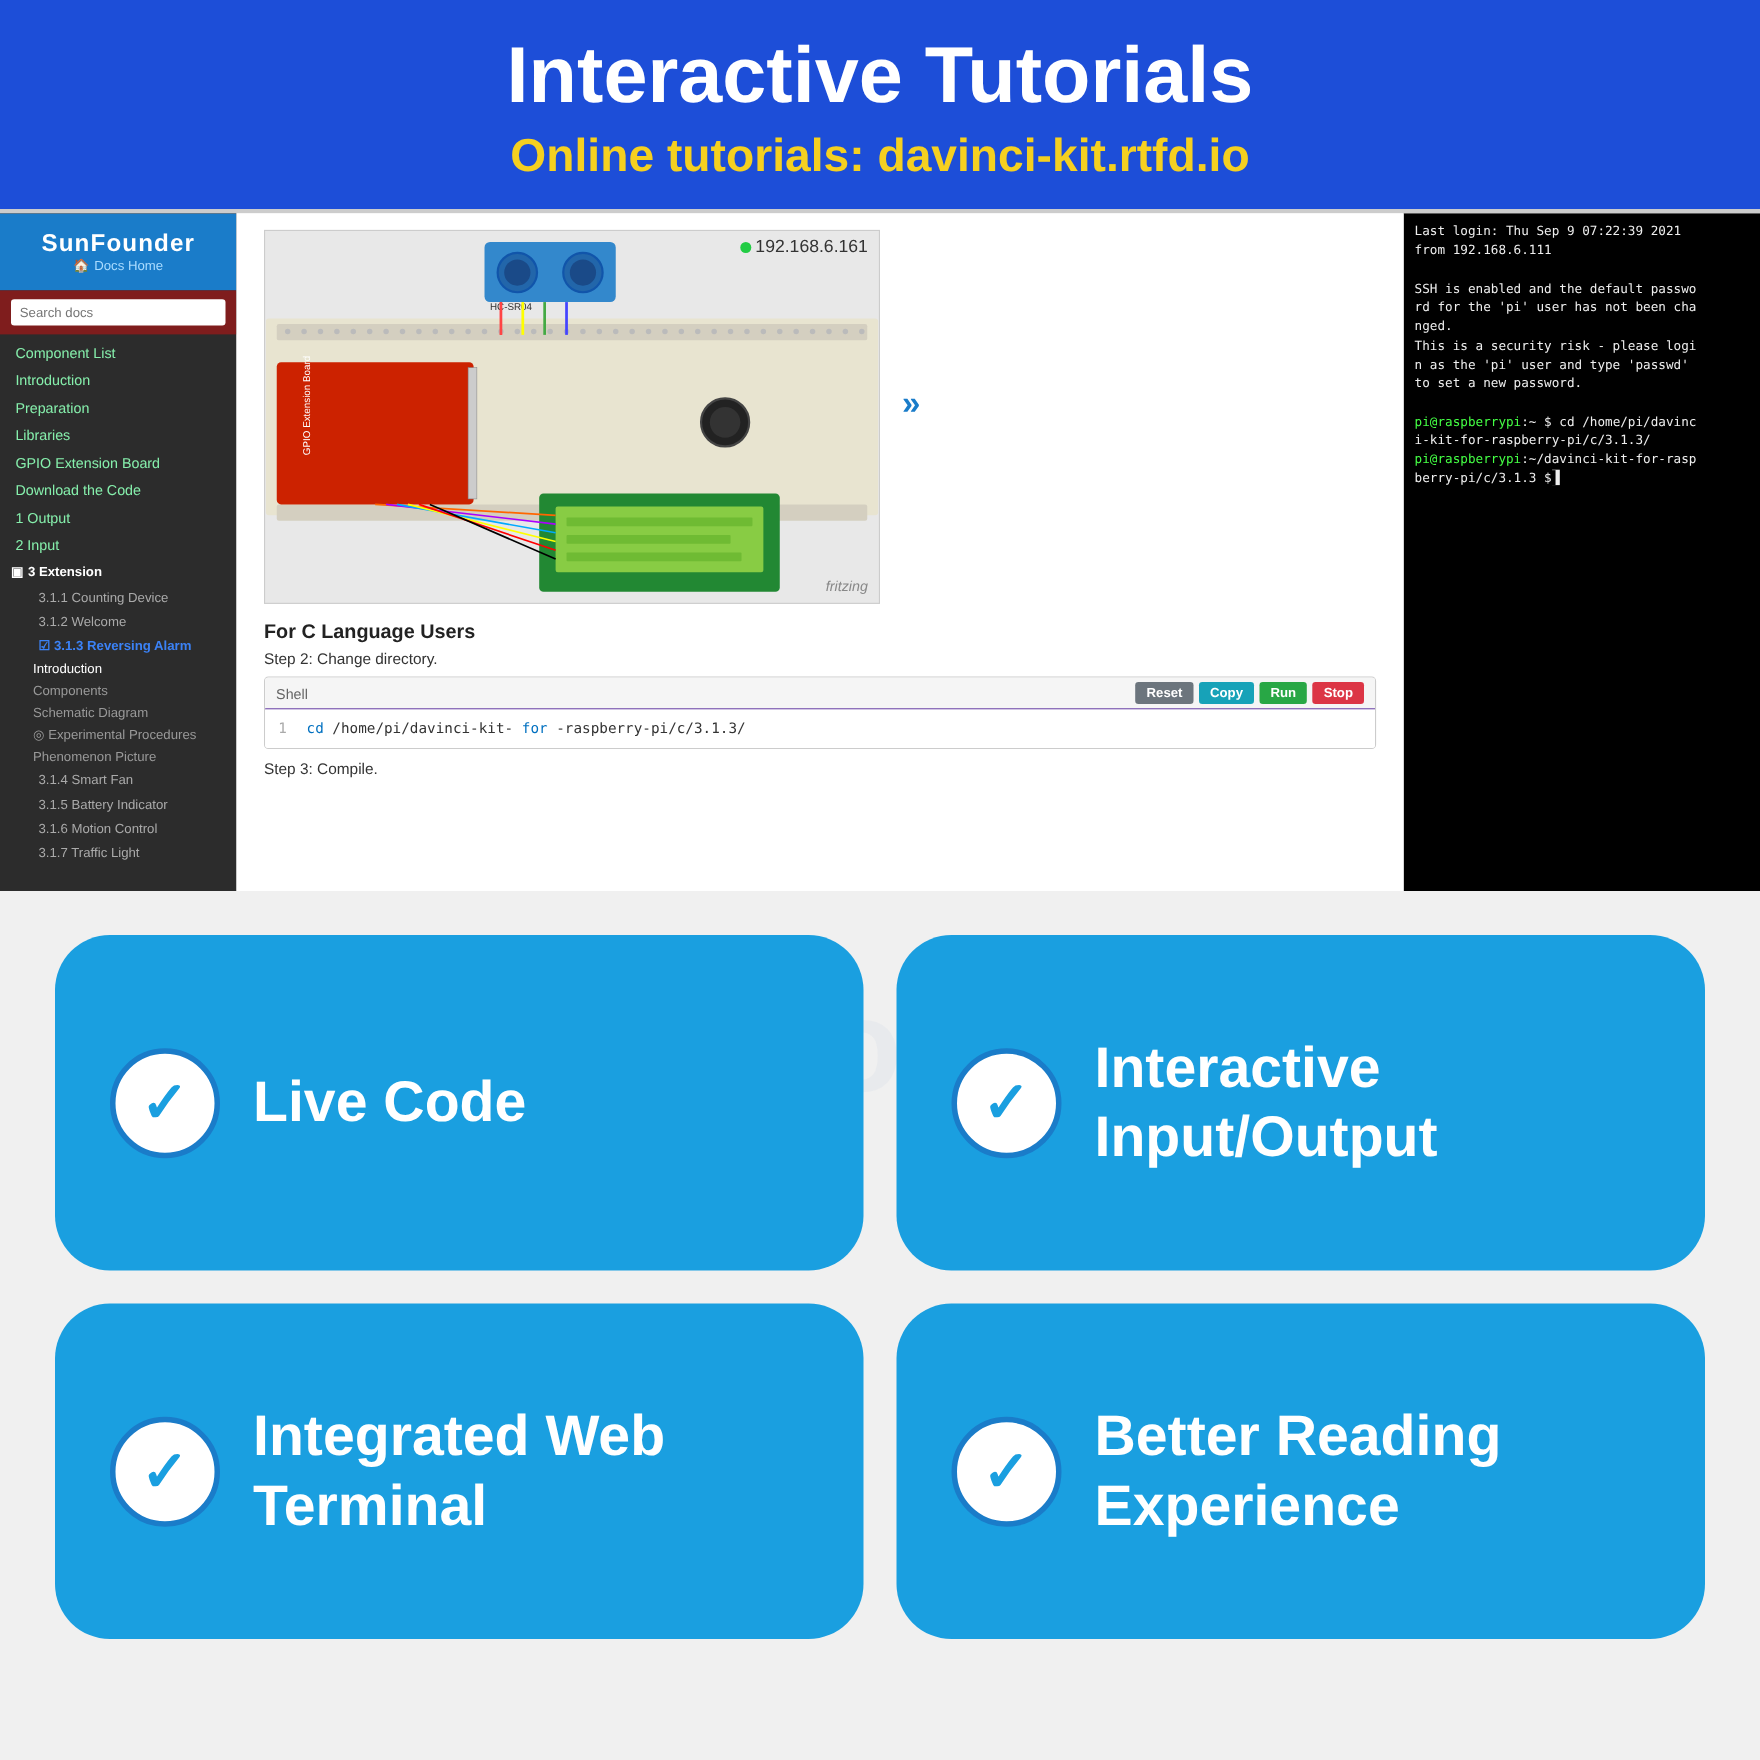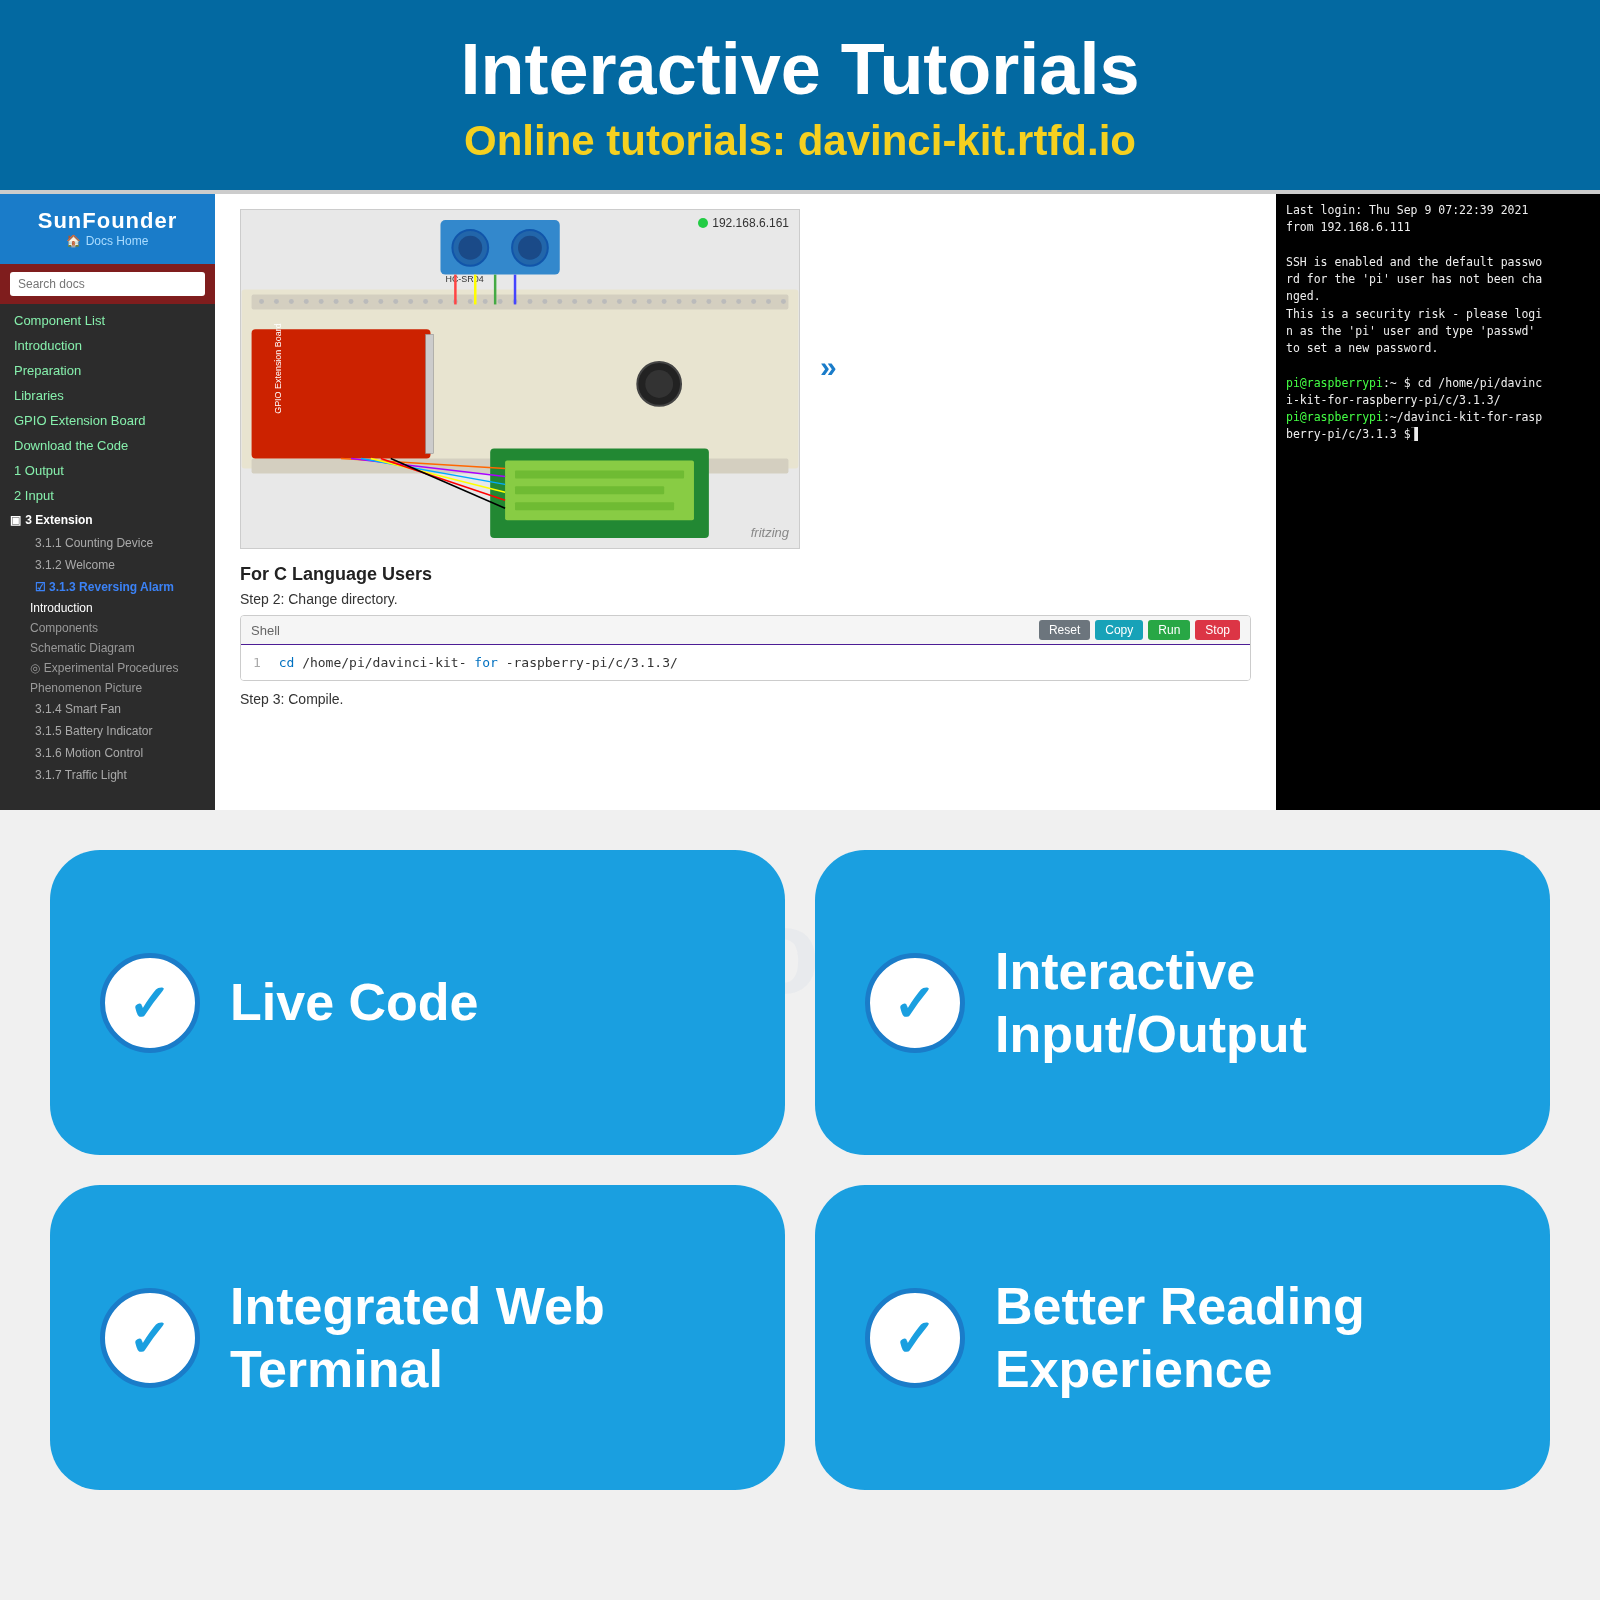--- a/index.html
+++ b/index.html
@@ -1,20 +1,20 @@
 <!DOCTYPE html>
 <html><head>
   <meta charset="utf-8">
   <style>
     * { margin: 0; padding: 0; box-sizing: border-box; }
     body { width: 1600px; height: 1600px; overflow: hidden; font-family: Arial, sans-serif; background: #f0f0f0; }
 
     
     .header {
-      background: #0369a1;
+      background: #1d4ed8;
       text-align: center;
       padding: 30px 20px 25px;
     }
     .header-title {
       color: #ffffff;
       font-size: 72px;
       font-weight: 900;
       line-height: 1.1;
     }
     .header-subtitle {
@@ -146,21 +146,21 @@
       right: 10px;
       color: #888;
       font-size: 13px;
       font-style: italic;
     }
     .ip-indicator {
       position: absolute;
       top: 6px;
       right: 10px;
       color: #333;
-      font-size: 12px;
+      font-size: 16px;
       display: flex;
       align-items: center;
       gap: 4px;
     }
     .ip-dot { width: 10px; height: 10px; background: #22cc44; border-radius: 50%; }
 
     .doc-section-title {
       font-size: 18px;
       font-weight: bold;
       color: #222;
@@ -187,21 +187,21 @@
     }
     .code-block-header-label { color: #666; font-size: 13px; }
     .code-block-buttons { display: flex; gap: 5px; }
     .code-btn {
       padding: 3px 10px;
       font-size: 12px;
       border: none;
       border-radius: 3px;
       cursor: pointer;
       color: white;
-      font-weight: normal;
+      font-weight: bold;
       text-align: right;
     }
     .btn-reset { background: #6c757d; }
     .btn-copy { background: #17a2b8; }
     .btn-run { background: #28a745; }
     .btn-stop { background: #dc3545; }
     .code-block-body {
       background: #fff;
       padding: 10px 12px;
       font-family: monospace;

